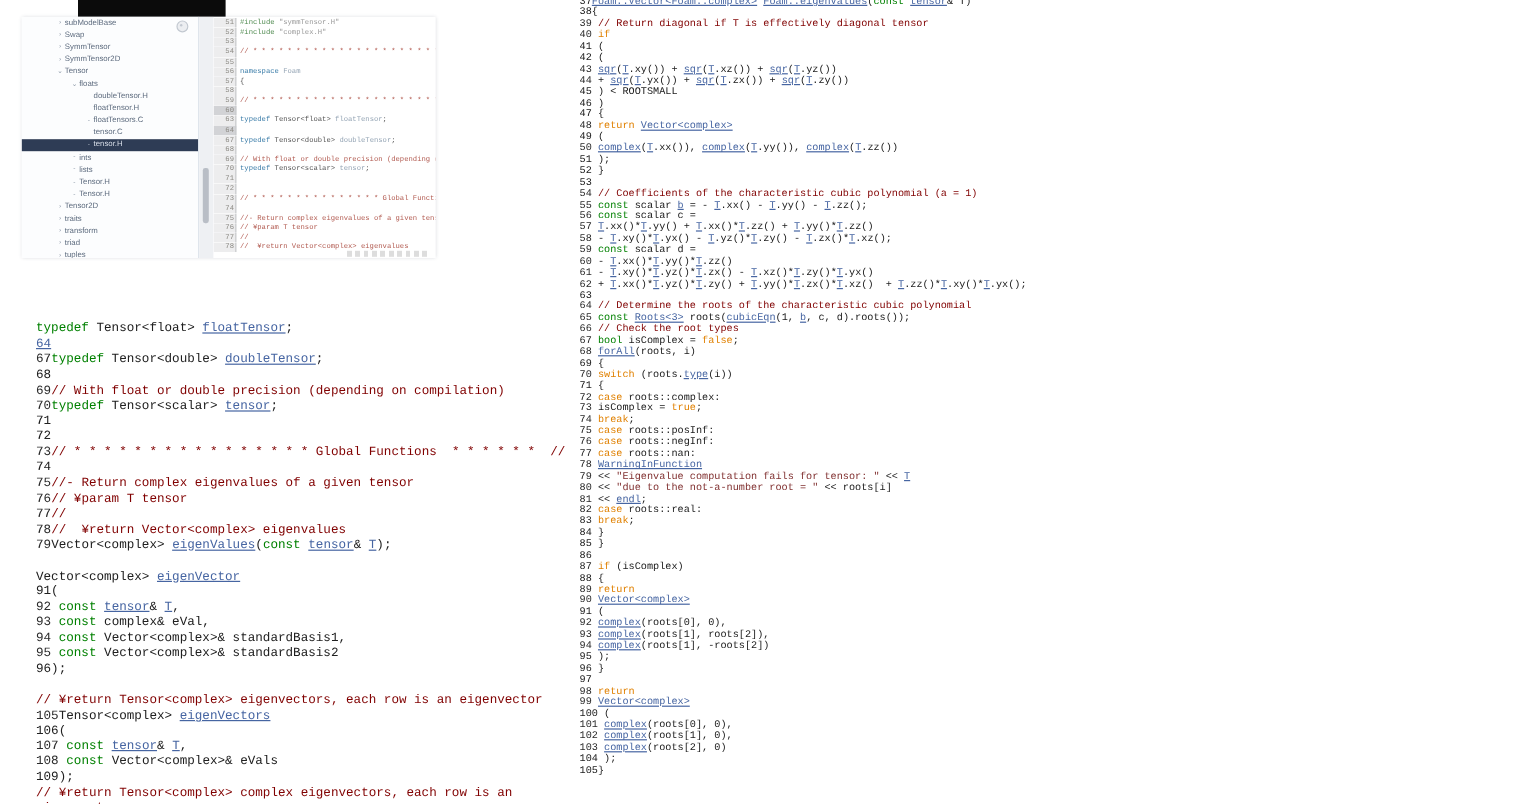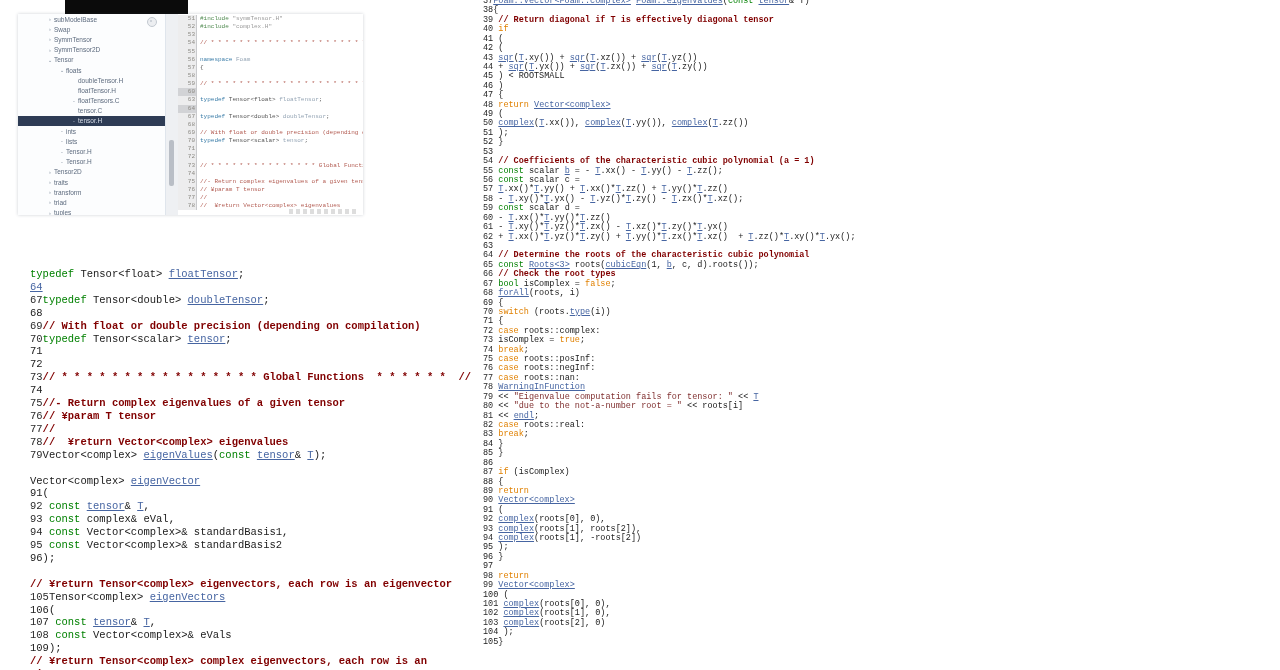--- a/index.html
+++ b/index.html
@@ -35,21 +35,21 @@
   #smudge{position:absolute;right:4px;bottom:1px;width:70px;height:5px;background:
           repeating-linear-gradient(90deg,#cfcfcf 0 4px,#ffffff 4px 7px);opacity:.7;filter:blur(.5px);}
 
   
   .codecol{position:absolute;white-space:pre;}
   #left-code{left:30px;top:236px;width:432px;font-size:10.5px;line-height:12.9px;margin-top:32px;}
   #right-code{left:483px;top:-3px;font-size:8.5px;line-height:9.42px;}
   .cl{white-space:pre;}
   .c-p{color:#202020;} .c-n{color:#2b2b2b;}
   .c-k{color:#008000;} .c-f{color:#E08000;}
-  .c-c{color:#800000;font-weight:bold;} .c-s{color:#803030;}
+  .c-c{color:#800000;} .c-s{color:#803030;}
   .c-l{color:#4665A2;text-decoration:underline;cursor:pointer;}
 </style>
 </head>
 <body>
 
 <div id="black-bar"></div>
 
 <div id="shot">
   <div id="tree">
     <div id="badge"></div>

